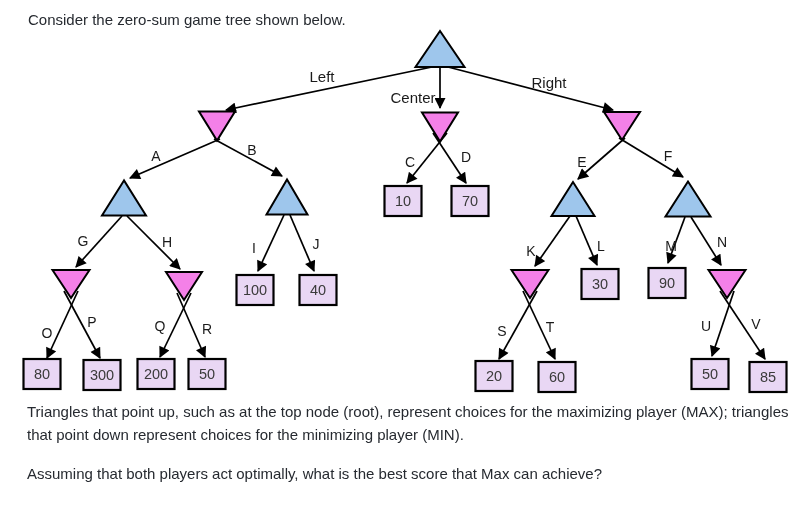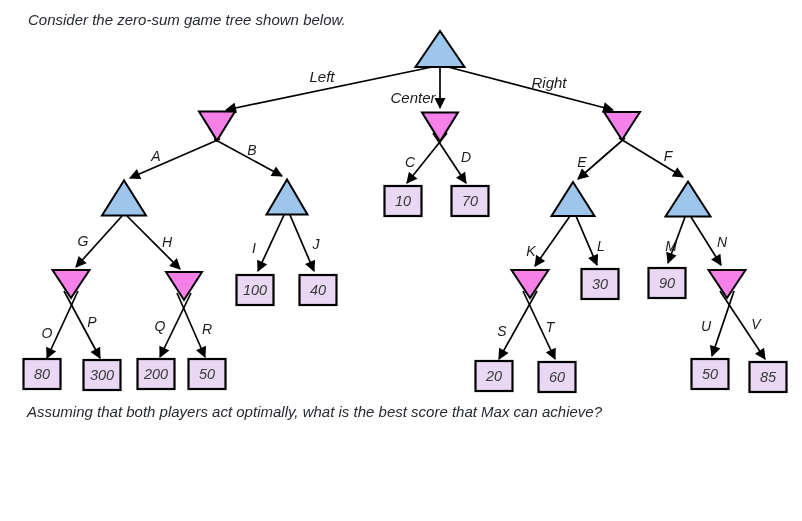--- a/index.html
+++ b/index.html
@@ -48,21 +48,21 @@
   }
   .leaf-value {
     font-family: "Liberation Sans", sans-serif;
     font-size: 14.5px;
     text-anchor: middle;
   }
 </style>
 </head>
 <body>
 
-<div class="page" style="color: rgb(38, 42, 48); font-style: italic;">
+<div class="page" style="color: rgb(38, 42, 48);">
   <p class="intro">Consider the zero-sum game tree shown below.</p>
   <svg class="tree" width="802" height="400" viewBox="0 0 802 400">
       <defs>
         <marker id="arw" viewBox="0 0 10 10" refX="9" refY="5" markerUnits="userSpaceOnUse" markerWidth="12" markerHeight="11" orient="auto">
           <path d="M0,0 L10,5 L0,10 Z" fill="#000000"></path>
         </marker>
       </defs>
       <line x1="432" y1="67" x2="226" y2="110" stroke="#000000" stroke-width="1.7" marker-end="url(#arw)"></line>
       <text x="322" y="82" class="branch-label" fill="#1a1a1a">Left</text>
       <line x1="440" y1="68" x2="440" y2="108" stroke="#000000" stroke-width="1.7" marker-end="url(#arw)"></line>
@@ -148,15 +148,16 @@
       <rect x="475.5" y="361" width="37" height="30" fill="#E9D7F4" stroke="#000000" stroke-width="2.2"></rect>
       <text x="494" y="381" class="leaf-value" fill="#3a3a3a">20</text>
       <rect x="538.5" y="362" width="37" height="30" fill="#E9D7F4" stroke="#000000" stroke-width="2.2"></rect>
       <text x="557" y="382" class="leaf-value" fill="#3a3a3a">60</text>
       <rect x="691.5" y="359" width="37" height="30" fill="#E9D7F4" stroke="#000000" stroke-width="2.2"></rect>
       <text x="710" y="379" class="leaf-value" fill="#3a3a3a">50</text>
       <rect x="749.5" y="362" width="37" height="30" fill="#E9D7F4" stroke="#000000" stroke-width="2.2"></rect>
       <text x="768" y="382" class="leaf-value" fill="#3a3a3a">85</text>
     </svg>
   <div class="bottom">
+    <p>Triangles that point up, such as at the top node (root), represent choices for the maximizing player (MAX); triangles that point down represent choices for the minimizing player (MIN).</p>
     <p>Assuming that both players act optimally, what is the best score that Max can achieve?</p>
   </div>
 </div>
 
 </body></html>

